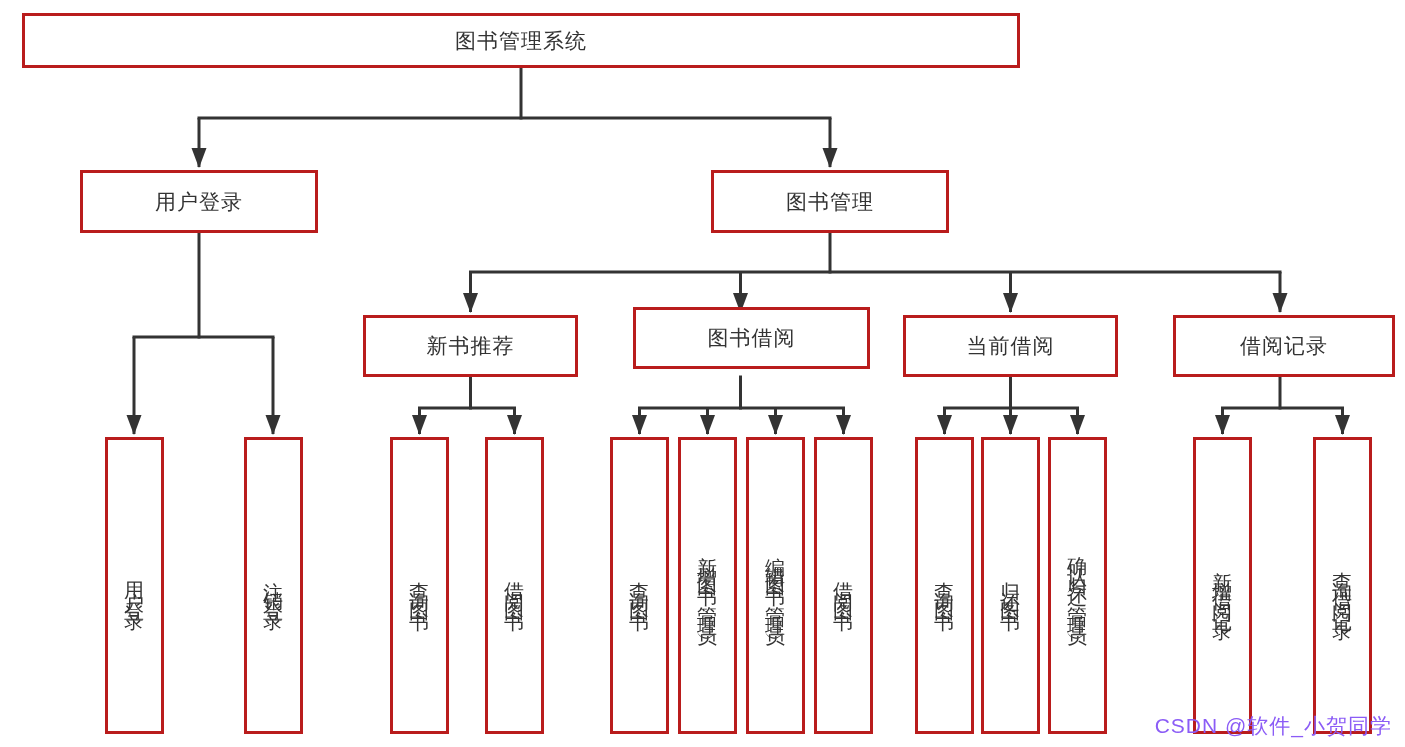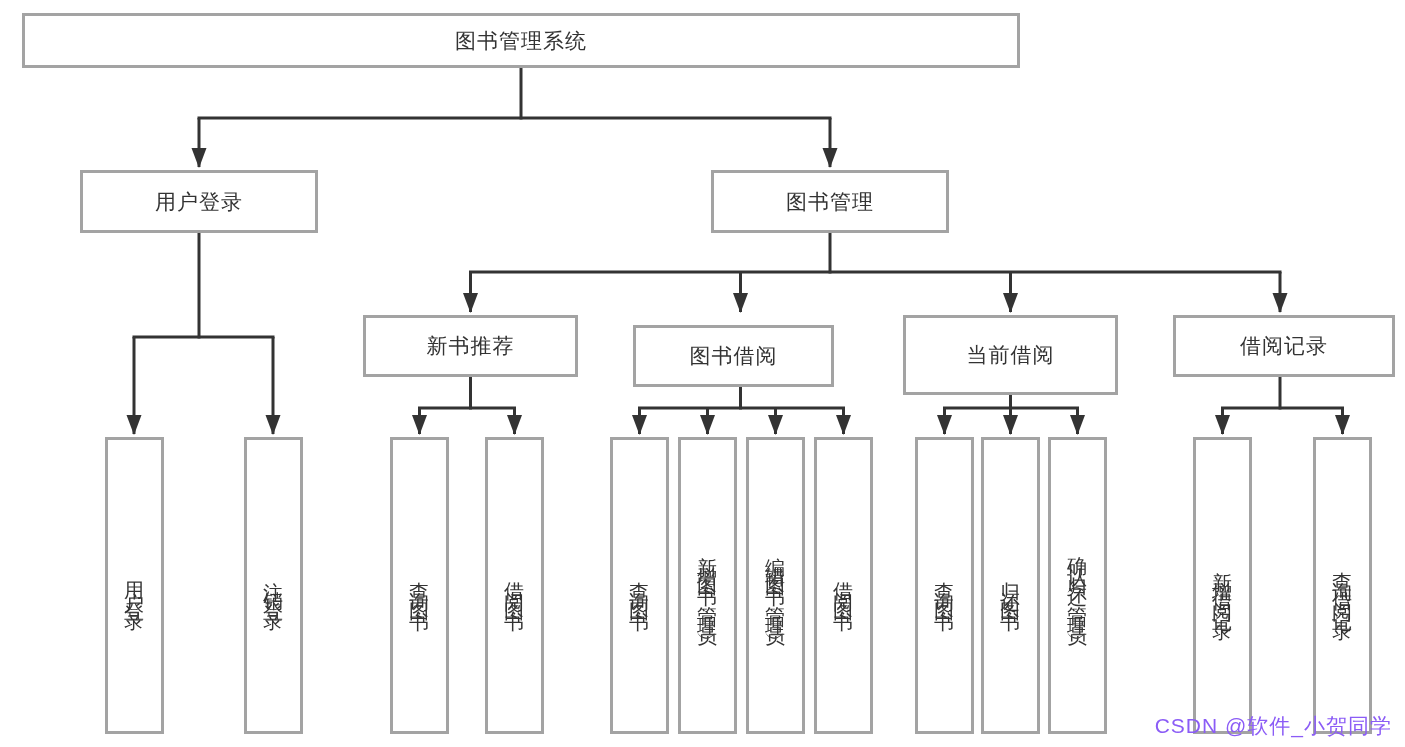--- a/index.html
+++ b/index.html
@@ -12,21 +12,21 @@
     font-family: "Liberation Sans", "DejaVu Sans", sans-serif;
   }
   .connectors {
     position: absolute;
     left: 0; top: 0;
     width: 1405px; height: 747px;
   }
   .box {
     position: absolute;
     box-sizing: border-box;
-    border: 3px solid #a3a3a3;
+    border: 3px solid #b91c1c;
     background: #ffffff;
     display: flex;
     align-items: center;
     justify-content: center;
     color: #333333;
   }
   .box.h {
     font-size: 21px;
     letter-spacing: 1px;
     white-space: nowrap;
@@ -97,22 +97,22 @@
       <line x1="1342.5" y1="408" x2="1342.5" y2="434" marker-end="url(#ah)"></line>
     </g>
   </svg>
 
   <div class="box h" style="left:22px;top:13px;width:998px;height:55px">图书管理系统</div>
 
   <div class="box h" style="left:80px;top:170px;width:238px;height:63px">用户登录</div>
   <div class="box h" style="left:711px;top:170px;width:238px;height:63px">图书管理</div>
 
   <div class="box h" style="left:363px;top:315px;width:215px;height:62px">新书推荐</div>
-  <div class="box h" style="left:633px;top:325px;width:201px;height:62px">图书借阅</div>
-  <div class="box h" style="left:903px;top:315px;width:215px;height:80px">当前借阅</div>
+  <div class="box h" style="left:633px;top:307px;width:237px;height:62px">图书借阅</div>
+  <div class="box h" style="left:903px;top:315px;width:215px;height:62px">当前借阅</div>
   <div class="box h" style="left:1173px;top:315px;width:222px;height:62px">借阅记录</div>
 
   <div class="box v" style="left:105px;top:437px;width:59px;height:297px">用户登录</div>
   <div class="box v" style="left:244px;top:437px;width:59px;height:297px">注销登录</div>
 
   <div class="box v" style="left:390px;top:437px;width:59px;height:297px">查询图书</div>
   <div class="box v" style="left:485px;top:437px;width:59px;height:297px">借阅图书</div>
 
   <div class="box v" style="left:610px;top:437px;width:59px;height:297px">查询图书</div>
   <div class="box v" style="left:678px;top:437px;width:59px;height:297px">新增图书（管理员）</div>

